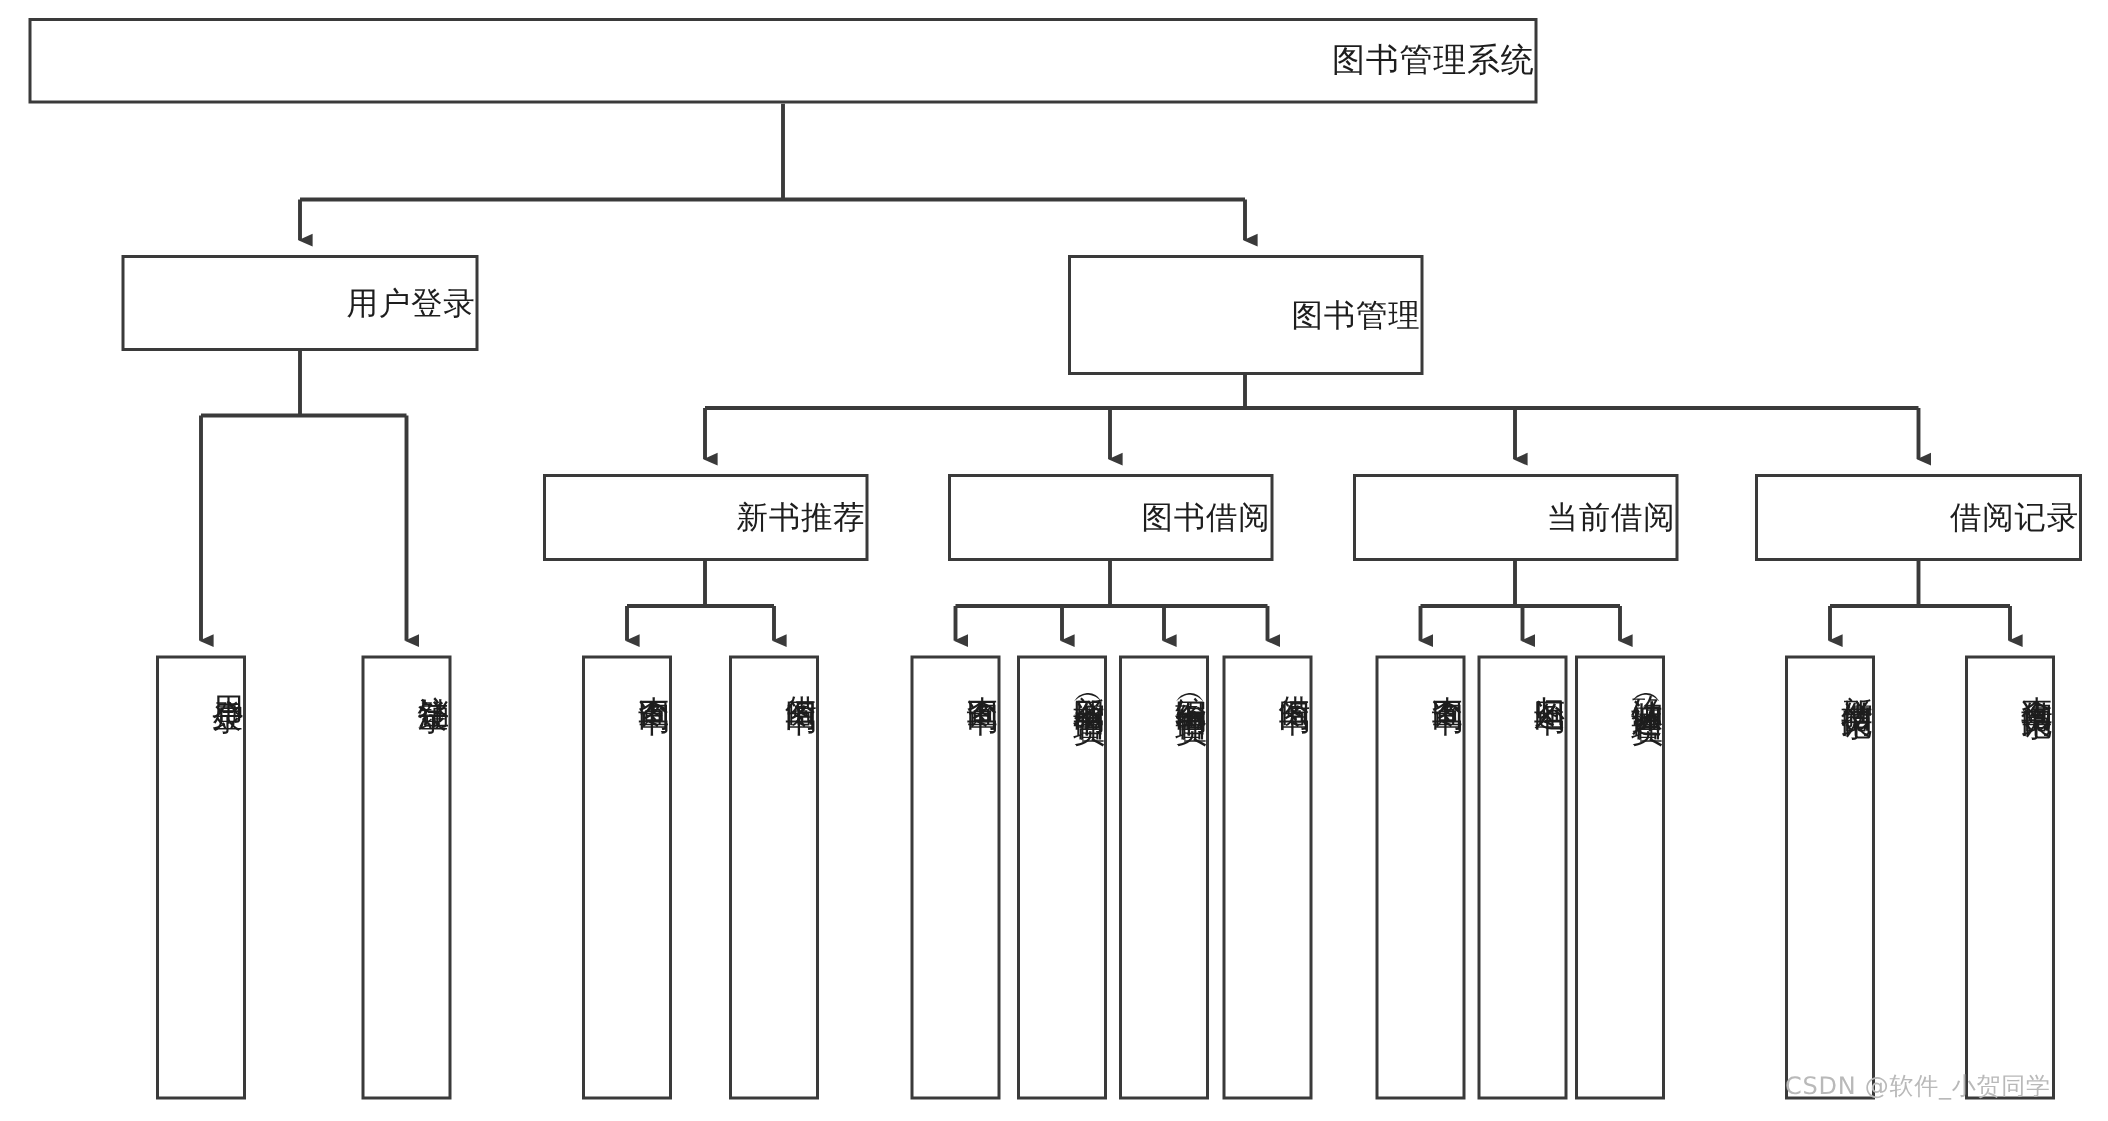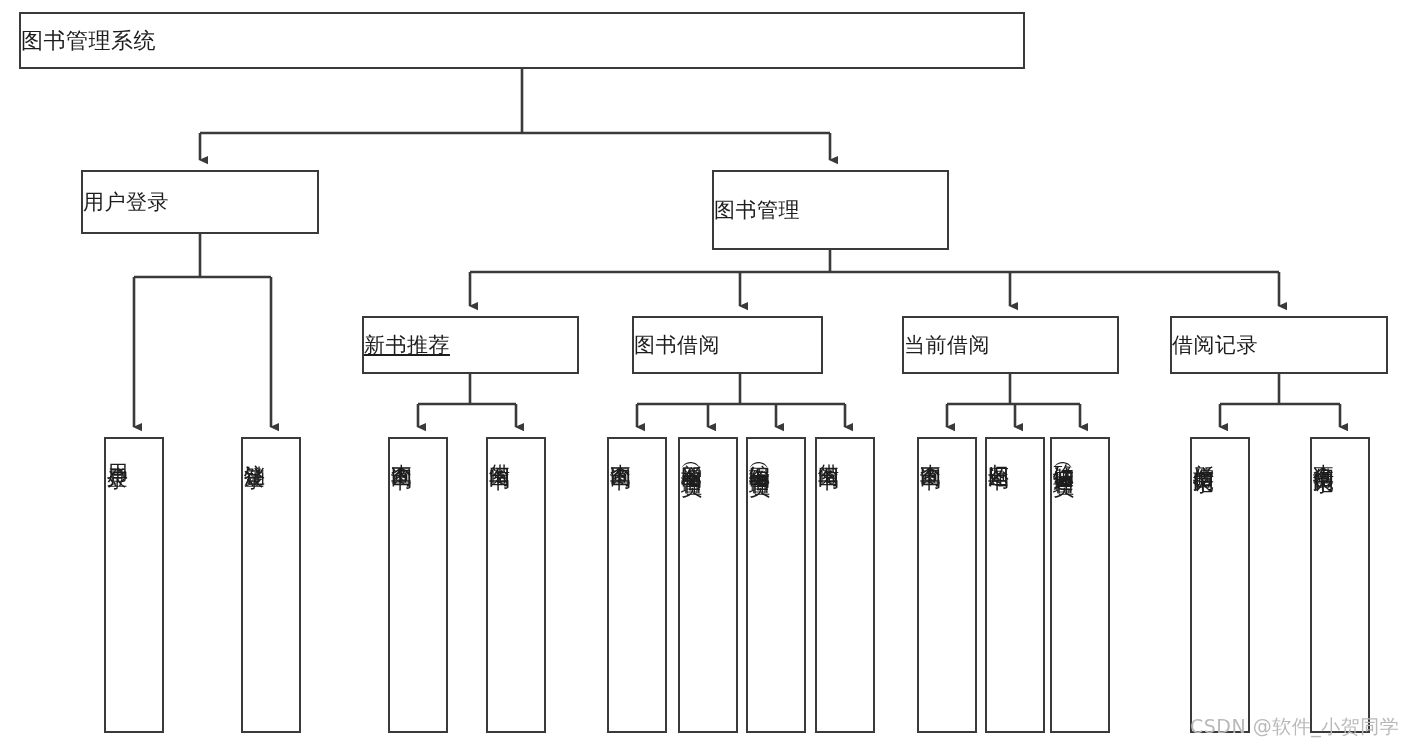--- a/index.html
+++ b/index.html
@@ -26,21 +26,21 @@
     height: 747px;
     pointer-events: none;
   }
   .node {
     position: absolute;
     box-sizing: border-box;
     background: #ffffff;
     border: 2.5px solid #3a3a3a;
     display: flex;
     align-items: center;
-    justify-content: flex-start;
+    justify-content: flex-end;
     text-align: center;
     color: #1d1d1d;
   }
   .node-label {
     display: block;
     line-height: 1.18;
     letter-spacing: 0.5px;
   }
   .node.level-root .node-label { font-size: 22px; }
   .node.level-two .node-label  { font-size: 21px; }
@@ -53,21 +53,21 @@
     writing-mode: vertical-rl;
     text-orientation: upright;
     font-size: 21px;
     line-height: 1.02;
     letter-spacing: 2px;
     white-space: nowrap;
   }
   .watermark {
     position: absolute;
     color: #b9b9b9;
-    font-size: 19px;
+    font-size: 16px;
     letter-spacing: 0.5px;
     white-space: nowrap;
     user-select: none;
   }
 </style>
 </head>
 <body>
 
 <div id="diagram-root" style="background: rgb(255, 255, 255);">
 
@@ -126,24 +126,24 @@
     <span class="node-label">图书管理系统</span>
   </div>
 
   <div class="node level-two" style="left: 81px; top: 170px; width: 238px; height: 64px; border-color: rgb(58, 58, 58); color: rgb(29, 29, 29);">
     <span class="node-label">用户登录</span>
   </div>
   <div class="node level-two" style="left: 712px; top: 170px; width: 237px; height: 80px; border-color: rgb(58, 58, 58); color: rgb(29, 29, 29);">
     <span class="node-label">图书管理</span>
   </div>
 
-  <div class="node level-three" style="left: 362px; top: 316px; width: 217px; height: 58px; border-color: rgb(58, 58, 58); color: rgb(29, 29, 29); text-decoration: underline;">
+  <div class="node level-three" style="left: 362px; top: 316px; width: 217px; height: 58px; border-color: rgb(58, 58, 58); color: rgb(29, 29, 29);">
     <span class="node-label">新书推荐</span>
   </div>
-  <div class="node level-three" style="left: 632px; top: 316px; width: 191px; height: 58px; border-color: rgb(58, 58, 58); color: rgb(29, 29, 29);">
+  <div class="node level-three" style="left: 632px; top: 316px; width: 217px; height: 58px; border-color: rgb(58, 58, 58); color: rgb(29, 29, 29);">
     <span class="node-label">图书借阅</span>
   </div>
   <div class="node level-three" style="left: 1170px; top: 316px; width: 218px; height: 58px; border-color: rgb(58, 58, 58); color: rgb(29, 29, 29);">
     <span class="node-label">借阅记录</span>
   </div>
   <div class="node level-three" style="left: 902px; top: 316px; width: 217px; height: 58px; border-color: rgb(58, 58, 58); color: rgb(29, 29, 29);">
     <span class="node-label">当前借阅</span>
   </div>
 
   <div class="node leaf" style="left: 104px; top: 437px; width: 60px; height: 296px; border-color: rgb(58, 58, 58); color: rgb(29, 29, 29);">

